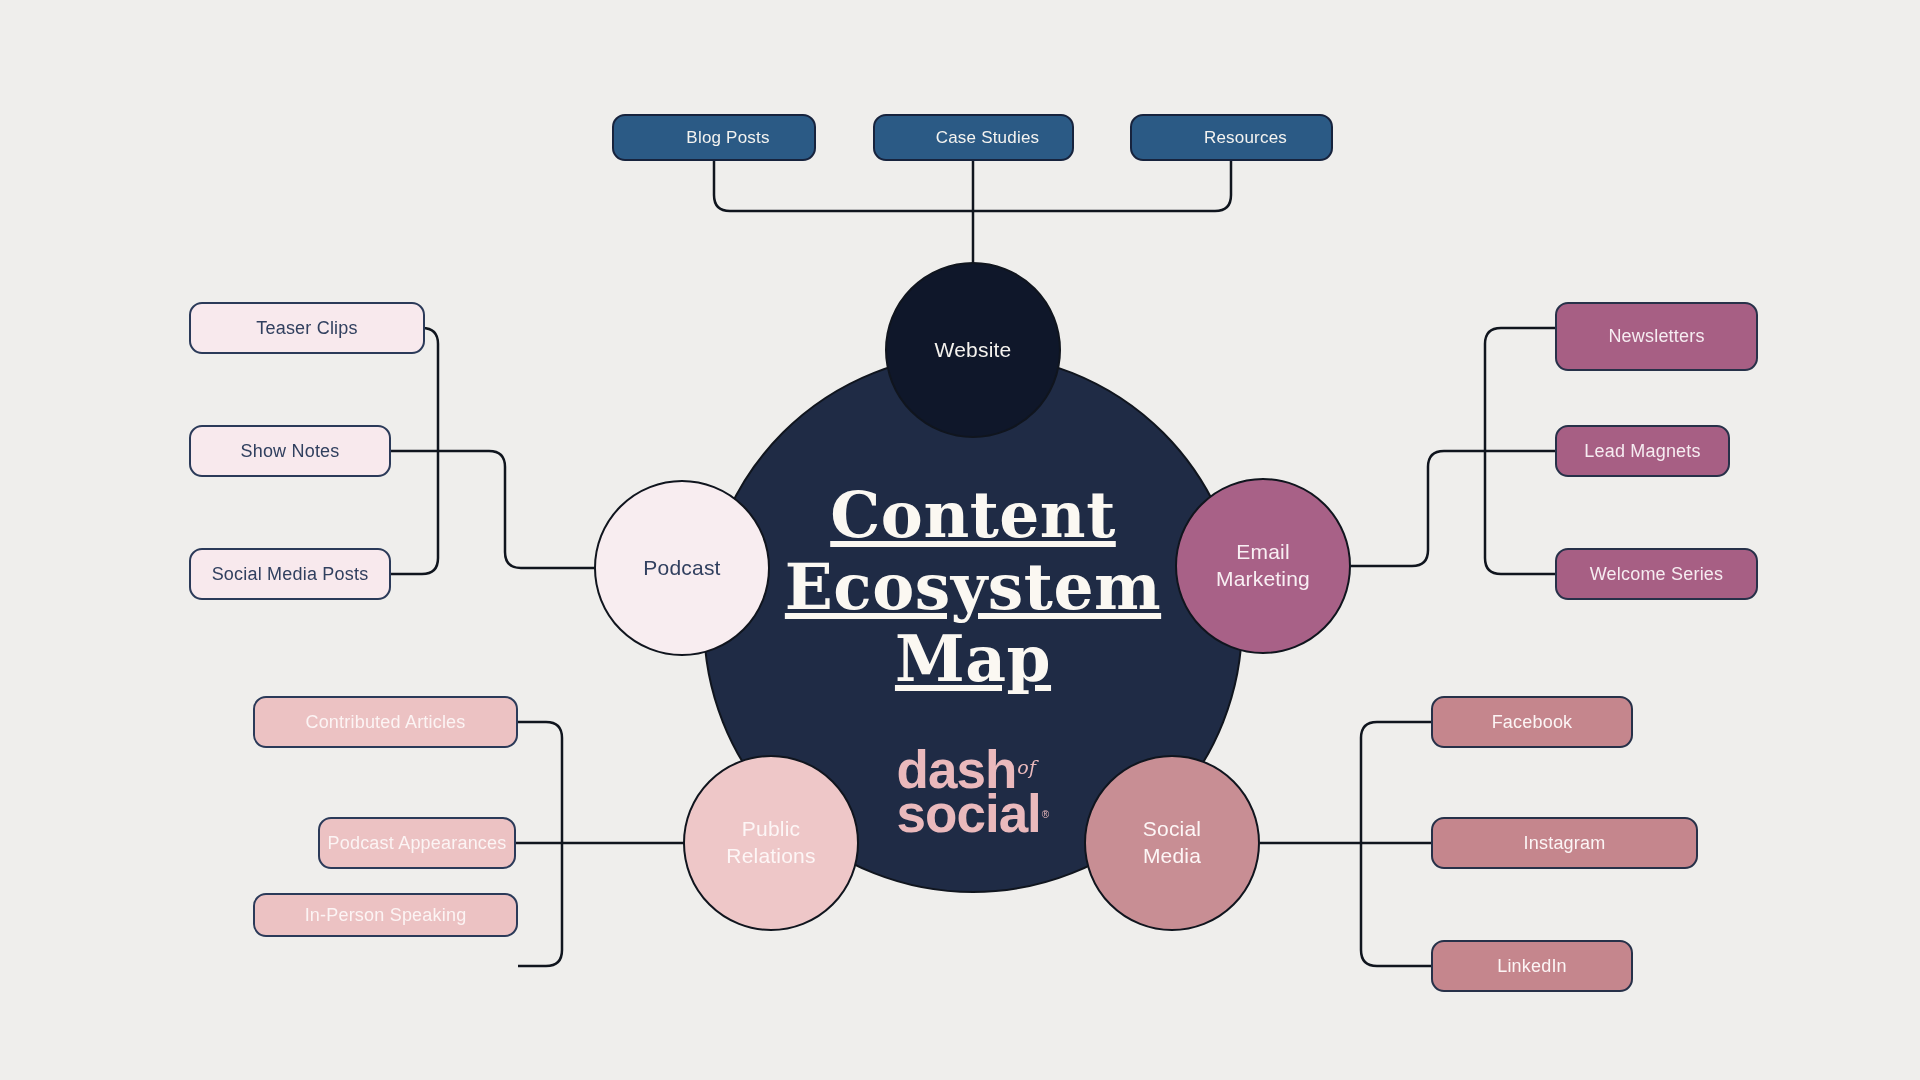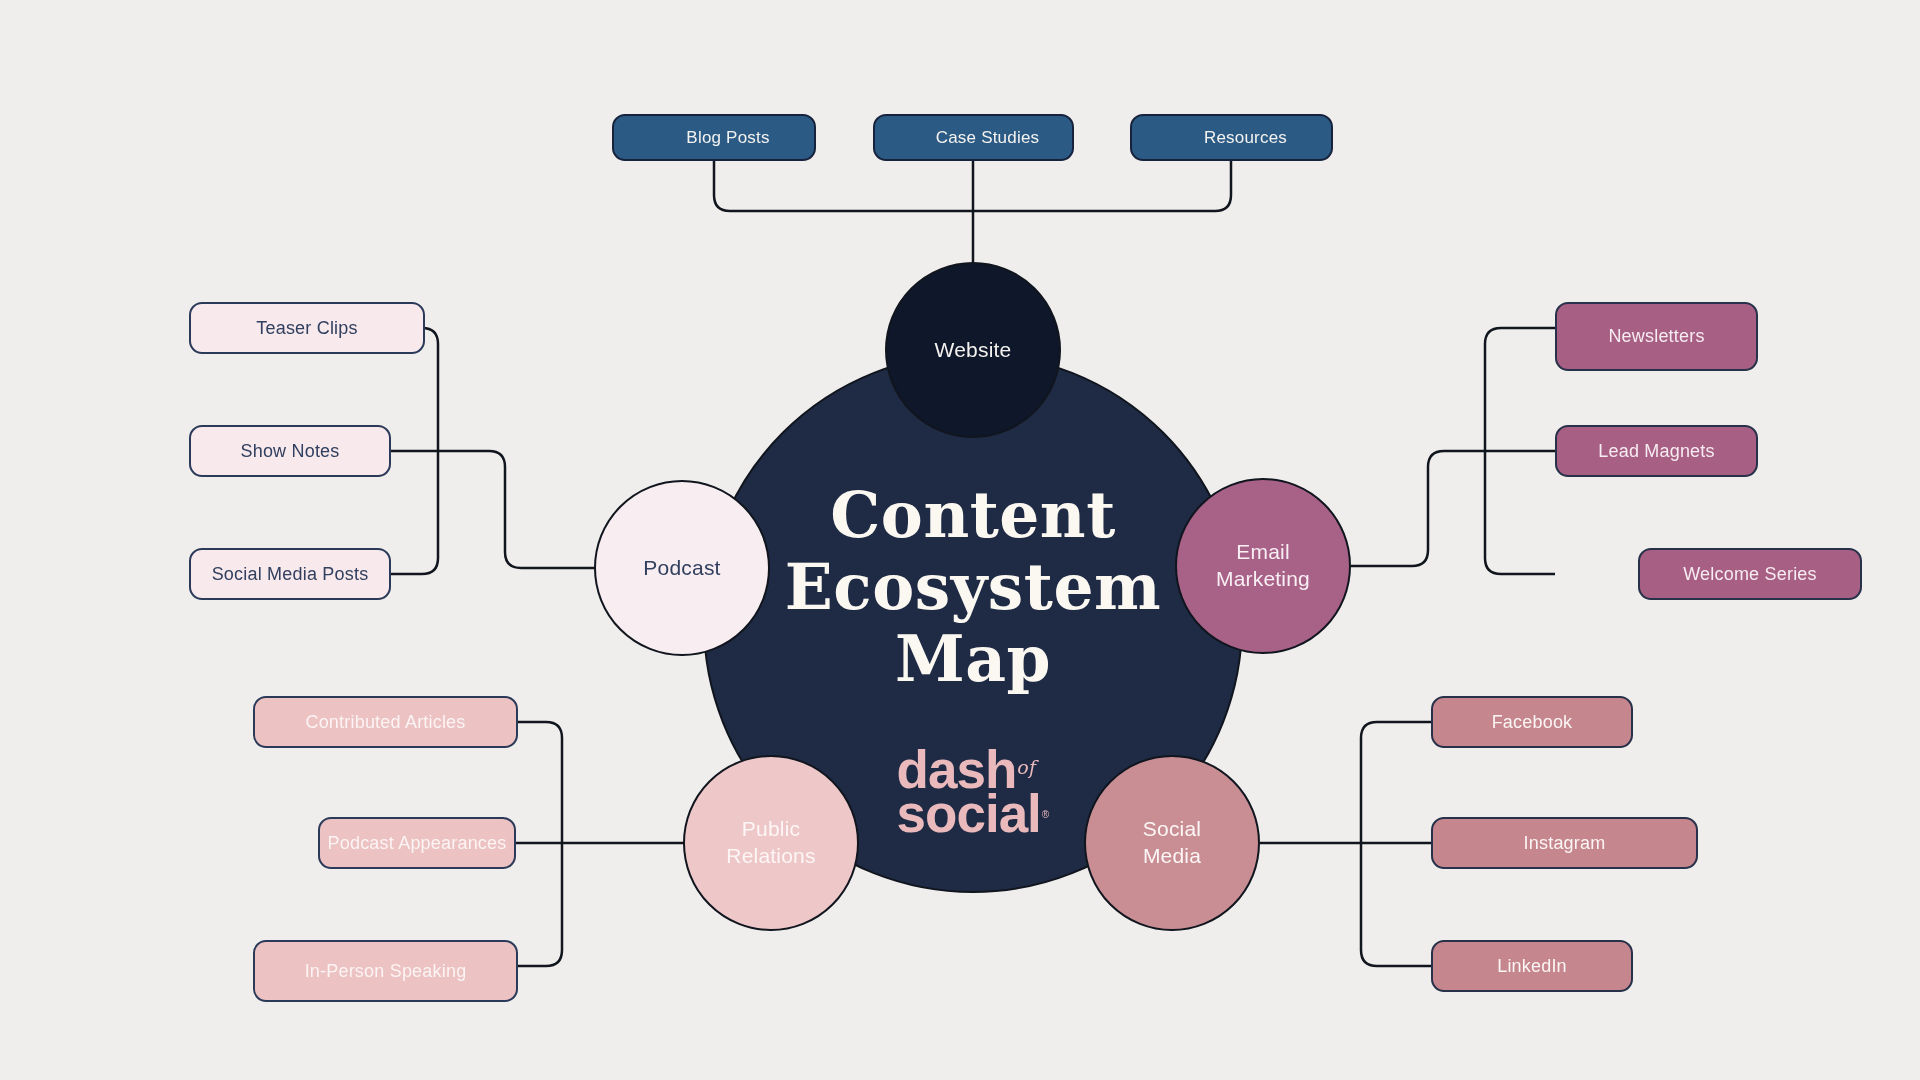--- a/index.html
+++ b/index.html
@@ -39,21 +39,21 @@
   .circle.social  {left:1084px;top:755px;width:176px;height:176px;background:#c88e94;color:#fdf6f6;z-index:3;}
 
   .circle.central{
     left:703px;top:353px;width:540px;height:540px;
     background:#1f2b45;z-index:2;display:block;
   }
   .central-title{
     position:absolute;left:0;top:124px;width:100%;
     text-align:center;color:#fbf8f2;
     font-family:"DejaVu Serif", serif;font-weight:700;
-    font-size:63px;line-height:72px;letter-spacing:.5px;
+    font-size:63px;line-height:72px;letter-spacing:.5px;text-decoration:underline;
   }
   
   .logo{
     position:absolute;left:0;top:396px;width:100%;
     display:flex;flex-direction:column;align-items:center;
     color:#eab9bc;
   }
   .logo-inner{display:inline-block;text-align:left;line-height:33px;}
   .logo-main{
     font-family:Liberation Sans, sans-serif;font-weight:700;
@@ -136,34 +136,34 @@
   <div class="box lightpink" style="left:189px;top:425px;width:202px;height:52px">
     <span>Show Notes</span>
   </div>
   <div class="box lightpink" style="left:189px;top:548px;width:202px;height:52px">
     <span>Social Media Posts</span>
   </div>
 
   <div class="box mauve" style="left:1555px;top:302px;width:203px;height:69px">
     <span>Newsletters</span>
   </div>
-  <div class="box mauve" style="left:1555px;top:425px;width:203px;height:52px">
+  <div class="box mauve" style="left:1555px;top:425px;width:175px;height:52px">
     <span>Lead Magnets</span>
   </div>
-  <div class="box mauve" style="left:1638px;top:548px;width:224px;height:52px">
+  <div class="box mauve" style="left:1555px;top:548px;width:203px;height:52px">
     <span>Welcome Series</span>
   </div>
 
   <div class="box dustypink" style="left:253px;top:696px;width:265px;height:52px">
     <span>Contributed Articles</span>
   </div>
   <div class="box dustypink" style="left:318px;top:817px;width:198px;height:52px">
     <span>Podcast Appearances</span>
   </div>
-  <div class="box dustypink" style="left:253px;top:940px;width:265px;height:62px">
+  <div class="box dustypink" style="left:253px;top:893px;width:265px;height:44px">
     <span>In-Person Speaking</span>
   </div>
 
   <div class="box rose" style="left:1431px;top:696px;width:202px;height:52px">
     <span>Facebook</span>
   </div>
   <div class="box rose" style="left:1431px;top:817px;width:267px;height:52px">
     <span>Instagram</span>
   </div>
   <div class="box rose" style="left:1431px;top:940px;width:202px;height:52px">

